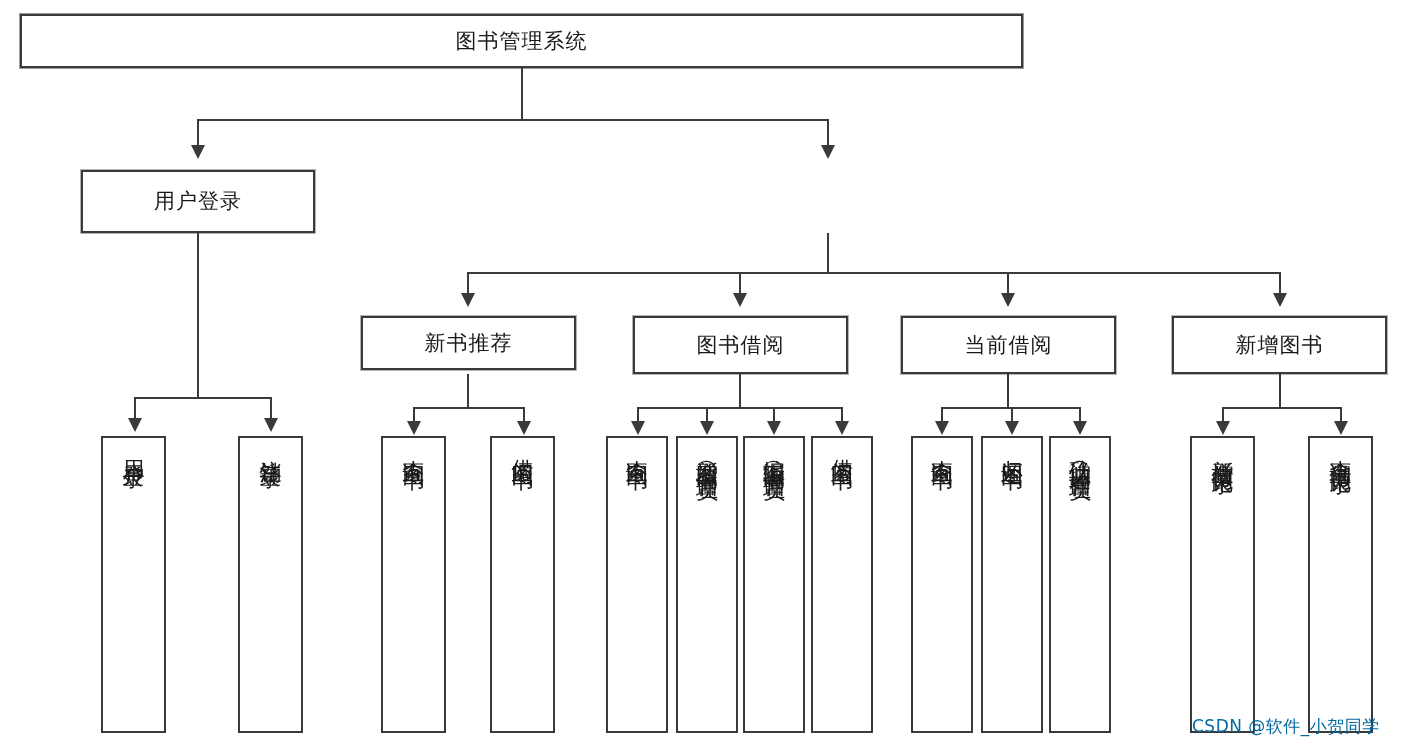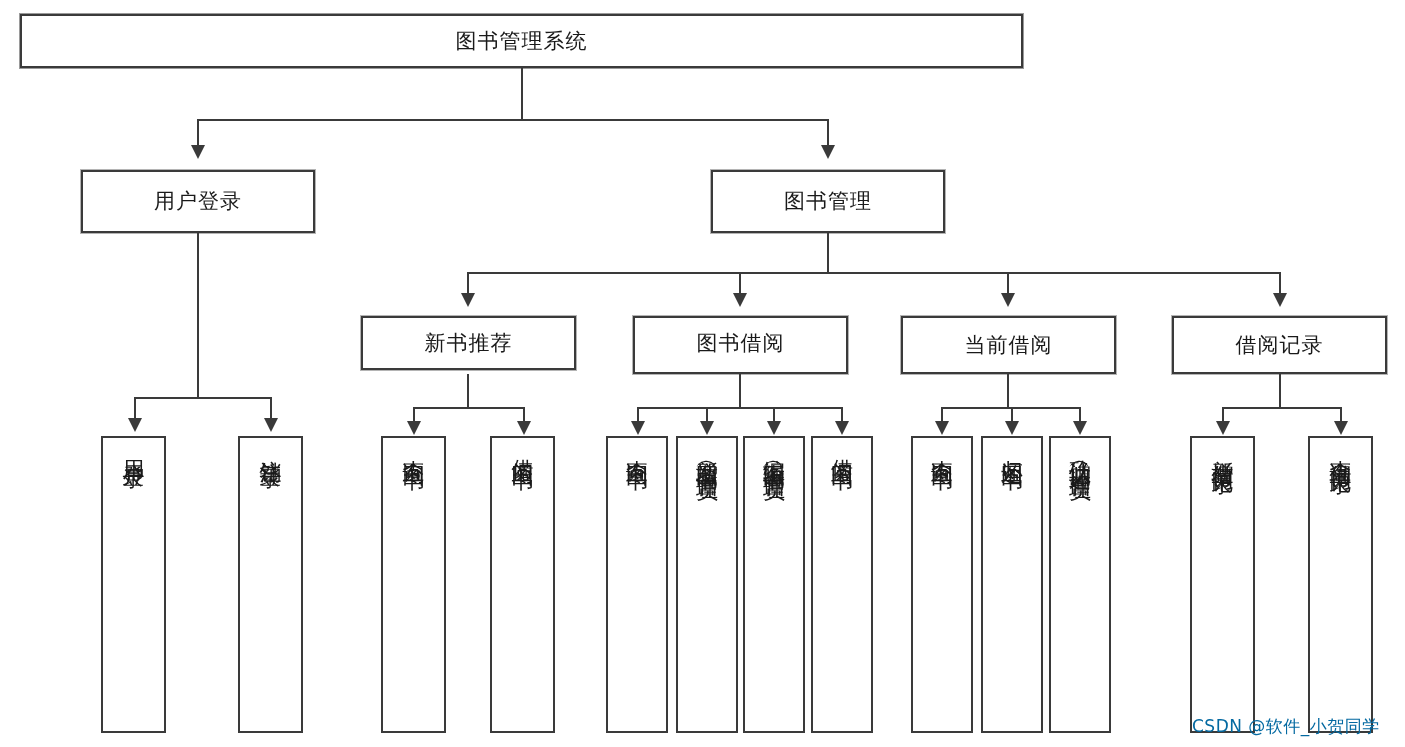--- a/index.html
+++ b/index.html
@@ -102,23 +102,20 @@
   <div class="vline" style="left:197px;top:119px;height:28px;"></div>
   <div class="arrow" style="left:191px;top:145px;"></div>
 
   <div class="vline" style="left:827px;top:119px;height:28px;"></div>
   <div class="arrow" style="left:821px;top:145px;"></div>
 
   <div class="node lvl1" style="left:81px;top:170px;width:234px;height:63px;">
     <span class="label">用户登录</span>
   </div>
 
-  <div class="node lvl1" style="left:711px;top:170px;width:234px;height:63px;">
-    <span class="label">图书管理</span>
-  </div>
 
   <div class="vline" style="left:197px;top:233px;height:165px;"></div>
   <div class="hline" style="left:134px;top:397px;width:136px;"></div>
   <div class="vline" style="left:134px;top:397px;height:22px;"></div>
   <div class="arrow" style="left:128px;top:418px;"></div>
   <div class="vline" style="left:270px;top:397px;height:22px;"></div>
   <div class="arrow" style="left:264px;top:418px;"></div>
 
   <div class="vline" style="left:827px;top:233px;height:40px;"></div>
   <div class="hline" style="left:467px;top:272px;width:812px;"></div>
@@ -127,28 +124,28 @@
   <div class="vline" style="left:739px;top:272px;height:22px;"></div>
   <div class="arrow" style="left:733px;top:293px;"></div>
   <div class="vline" style="left:1007px;top:272px;height:22px;"></div>
   <div class="arrow" style="left:1001px;top:293px;"></div>
   <div class="vline" style="left:1279px;top:272px;height:22px;"></div>
   <div class="arrow" style="left:1273px;top:293px;"></div>
 
   <div class="node lvl2" style="left:361px;top:316px;width:215px;height:54px;">
     <span class="label">新书推荐</span>
   </div>
-  <div class="node lvl2" style="left:633px;top:316px;width:215px;height:58px;font-family:Liberation Mono, monospace;">
+  <div class="node lvl2" style="left:633px;top:316px;width:215px;height:58px;">
     <span class="label">图书借阅</span>
   </div>
   <div class="node lvl2" style="left:901px;top:316px;width:215px;height:58px;">
     <span class="label">当前借阅</span>
   </div>
   <div class="node lvl2" style="left:1172px;top:316px;width:215px;height:58px;">
-    <span class="label">借阅记录</span>
+    <span class="label">新增图书</span>
   </div>
 
   <div class="vline" style="left:467px;top:374px;height:34px;"></div>
   <div class="hline" style="left:413px;top:407px;width:110px;"></div>
   <div class="vline" style="left:413px;top:407px;height:15px;"></div>
   <div class="arrow" style="left:407px;top:421px;"></div>
   <div class="vline" style="left:523px;top:407px;height:15px;"></div>
   <div class="arrow" style="left:517px;top:421px;"></div>
 
   <div class="vline" style="left:739px;top:374px;height:34px;"></div>

